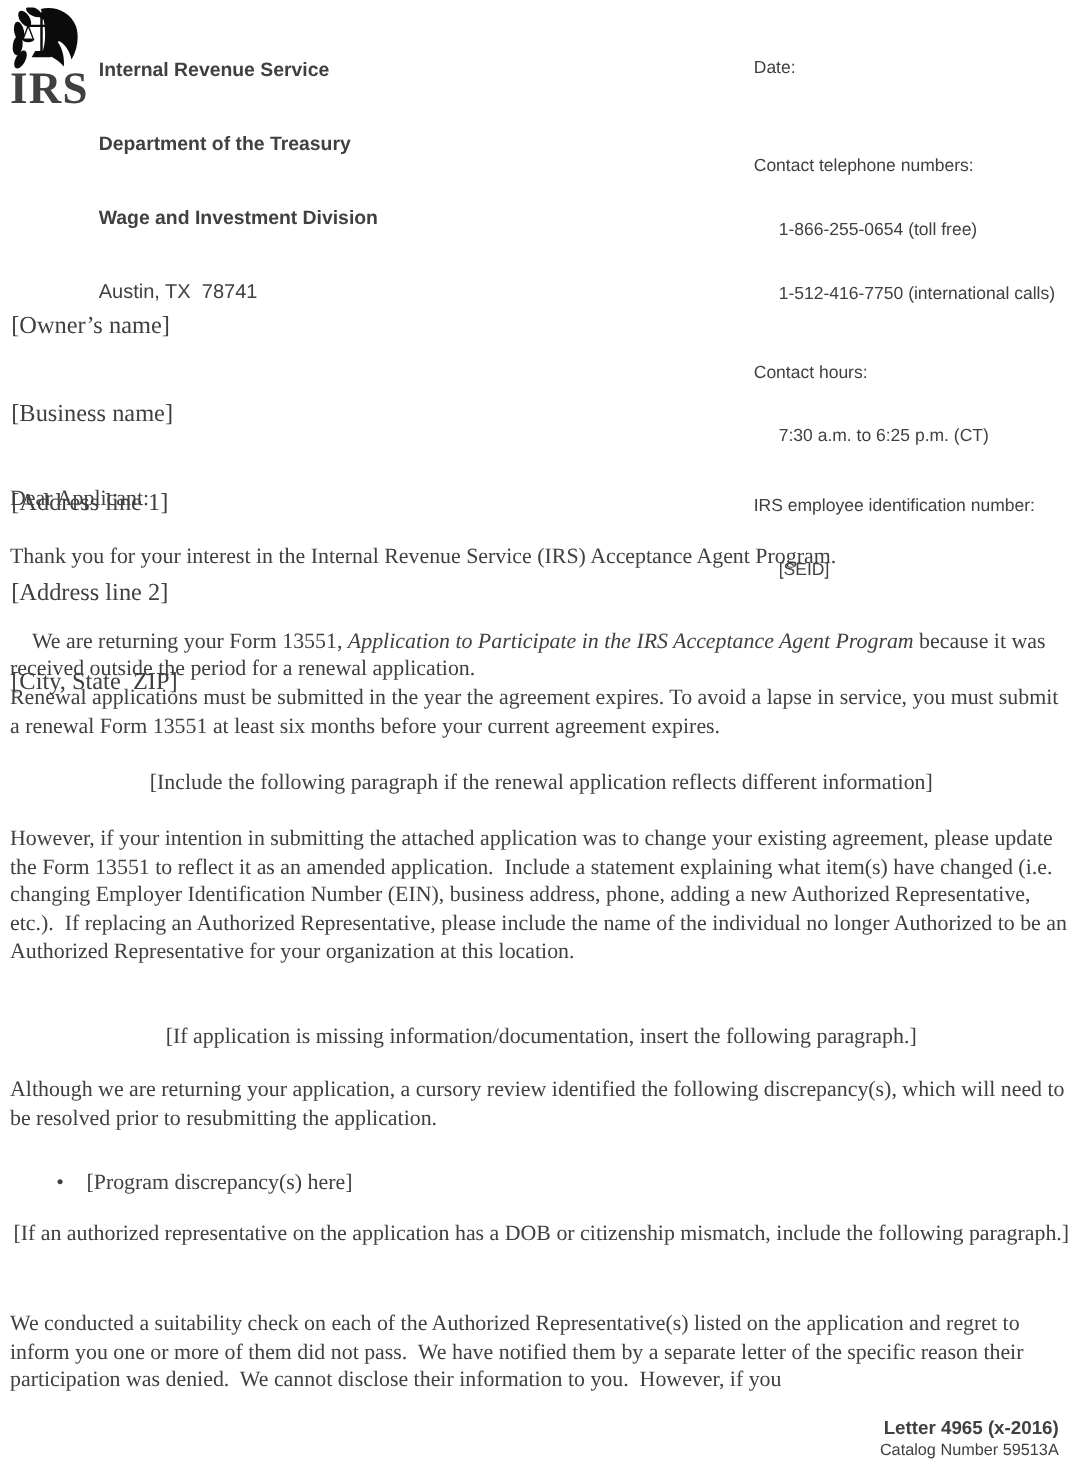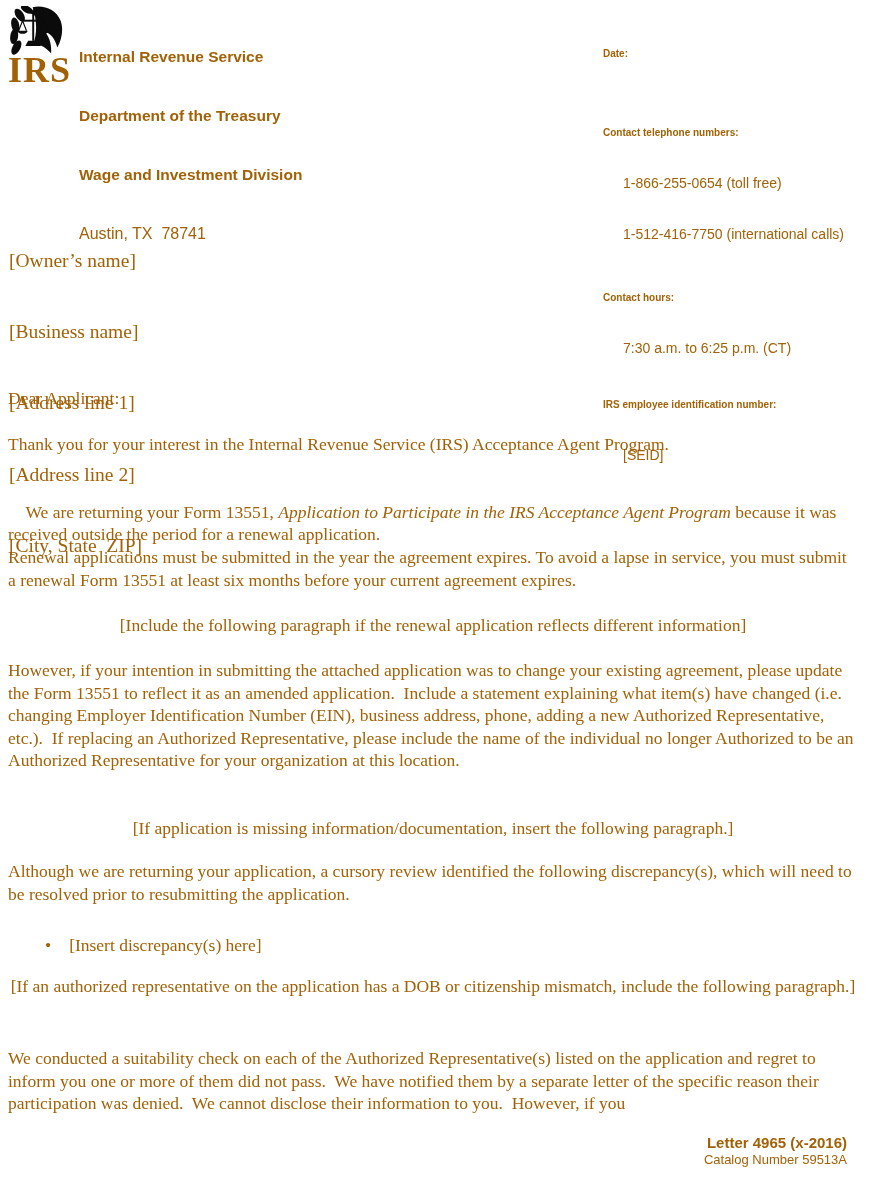--- a/index.html
+++ b/index.html
@@ -1,21 +1,21 @@
 <!DOCTYPE html>
 <html><head>
 <meta charset="utf-8">
 <style>
   html, body { margin: 0; padding: 0; background: #ffffff; }
   .page {
     position: relative;
     width: 872px;
     height: 1181px;
     background: #ffffff;
-    color: #a16207;
+    color: #404040;
     overflow: hidden;
   }
   .serif { font-family: "Liberation Serif", serif; }
 
   
   .logo-mark { position: absolute; left: 8px; top: 6px; }
   .logo-word {
     position: absolute; left: 8px; top: 52px;
     font-family: "Liberation Serif", serif;
     font-weight: bold; font-size: 36px; letter-spacing: 1px; line-height: 1;
@@ -27,21 +27,21 @@
     white-space: pre-wrap;
   }
   .agency .loc { font-weight: normal; font-size: 16px; }
 
   
   .contact {
     position: absolute; left: 603px; top: 11px;
     font-family: "Liberation Sans", sans-serif;
     font-size: 14px; line-height: 17px; white-space: pre-wrap;
   }
-  .contact .lbl { font-weight: bold; font-size: 10px; }
+  .contact .lbl { font-weight: normal; font-size: 14px; }
   .contact .val { padding-left: 20px; }
   .contact .g1 { margin-top: 28px; }
   .contact .g2 { margin-top: 12px; }
   .contact .g3 { margin-top: 5px; }
 
   
   .recipient {
     position: absolute; left: 9px; top: 201px;
     font-size: 19.5px; line-height: 23.8px; white-space: pre-wrap;
   }
@@ -148,21 +148,21 @@
   <div class="blk b-cond1 center">[Include the following paragraph if the renewal application reflects different information]</div>
 
   <div class="blk b-amended">However, if your intention in submitting the attached application was to change your existing agreement, please update the Form 13551 to reflect it as an amended application.  Include a statement explaining what item(s) have changed (i.e. changing Employer Identification Number (EIN), business address, phone, adding a new Authorized Representative, etc.).  If replacing an Authorized Representative, please include the name of the individual no longer Authorized to be an Authorized Representative for your organization at this location.</div>
 
   <div class="blk b-cond2 center">[If application is missing information/documentation, insert the following paragraph.]</div>
 
   <div class="blk b-discrepancy">Although we are returning your application, a cursory review identified the following discrepancy(s), which will need to be resolved prior to resubmitting the application.</div>
 
   <div class="blk b-bullet">
     <span class="dot">•</span>
-    <span class="btxt">[Insert discrepancy(s) here]</span>
+    <span class="btxt">[Program discrepancy(s) here]</span>
   </div>
 
   <div class="blk b-cond3 center">[If an authorized representative on the application has a DOB or citizenship mismatch, include the following paragraph.]</div>
 
   <div class="blk b-suitability">We conducted a suitability check on each of the Authorized Representative(s) listed on the application and regret to inform you one or more of them did not pass.  We have notified them by a separate letter of the specific reason their participation was denied.  We cannot disclose their information to you.  However, if you</div>
 
   <div class="footer">
     <div class="f1">Letter 4965 (x-2016)</div>
     <div class="f2">Catalog Number 59513A</div>
   </div>

